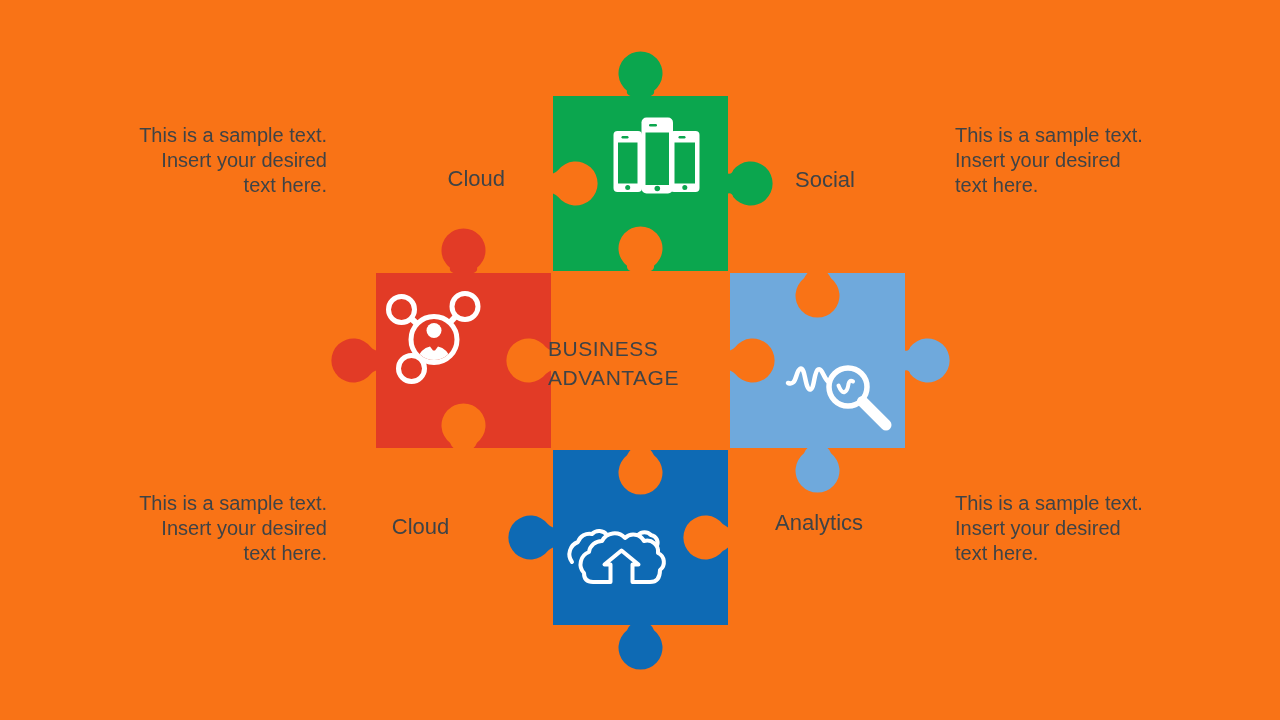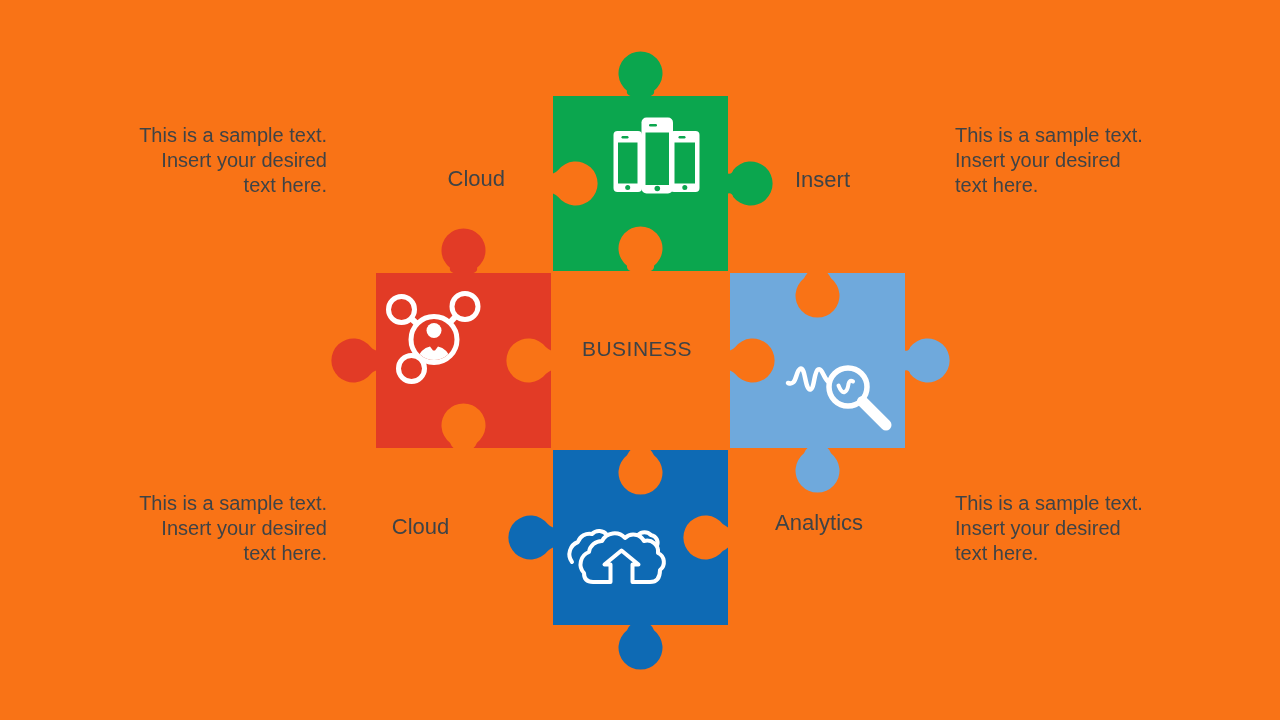--- a/index.html
+++ b/index.html
@@ -7,21 +7,21 @@
     position:relative;width:1280px;height:720px;background:#f97316;overflow:hidden;
     font-family:"Liberation Sans", sans-serif;
   }
   .stage svg{position:absolute;left:0;top:0;}
   .txt{position:absolute;color:var(--text-color,#3f4346);}
   .sample{font-size:20px;line-height:25px;}
   .align-r{text-align:right;}
   .align-l{text-align:left;}
   .label{font-size:22px;line-height:26px;}
   .title{
-    font-size:21px;line-height:29px;text-align:center;letter-spacing:.5px;
+    font-size:21px;line-height:29px;letter-spacing:.5px;
     color:var(--text-color,#44474a);
   }
   .sample div{white-space:nowrap;}
 </style>
 </head>
 <body>
 
 <div class="stage">
 
   <svg width="1280" height="720" viewBox="0 0 1280 720">
@@ -129,21 +129,22 @@
     <div>text here.</div>
   </div>
 
   <div class="txt sample align-l" style="left:955px;top:491px;width:240px;">
     <div>This is a sample text.</div>
     <div>Insert your desired</div>
     <div>text here.</div>
   </div>
 
   <div class="txt label align-r" style="left:380px;top:166px;width:125px;">Cloud</div>
-  <div class="txt label align-l" style="left:795px;top:167px;width:120px;">Insert</div>
+  <div class="txt label align-l" style="left:795px;top:167px;width:120px;">Social</div>
   <div class="txt label align-l" style="left:775px;top:510px;width:130px;">Analytics</div>
   <div class="txt label align-r" style="left:360px;top:514px;width:121px;text-align:center;">Cloud</div>
 
   <div class="txt title" style="left:548px;top:334px;width:178px;">
     <div>BUSINESS</div>
+    <div>ADVANTAGE</div>
   </div>
 
 </div>
 
 </body></html>

